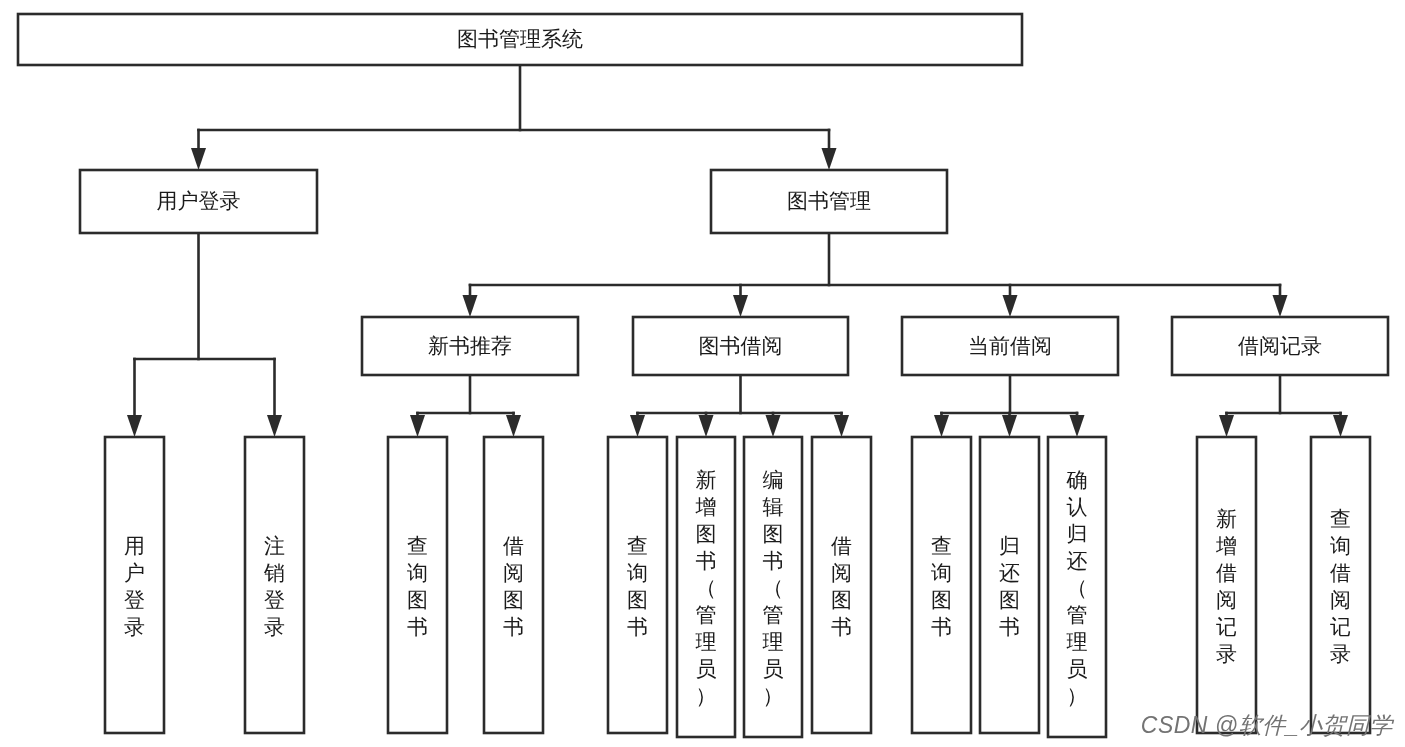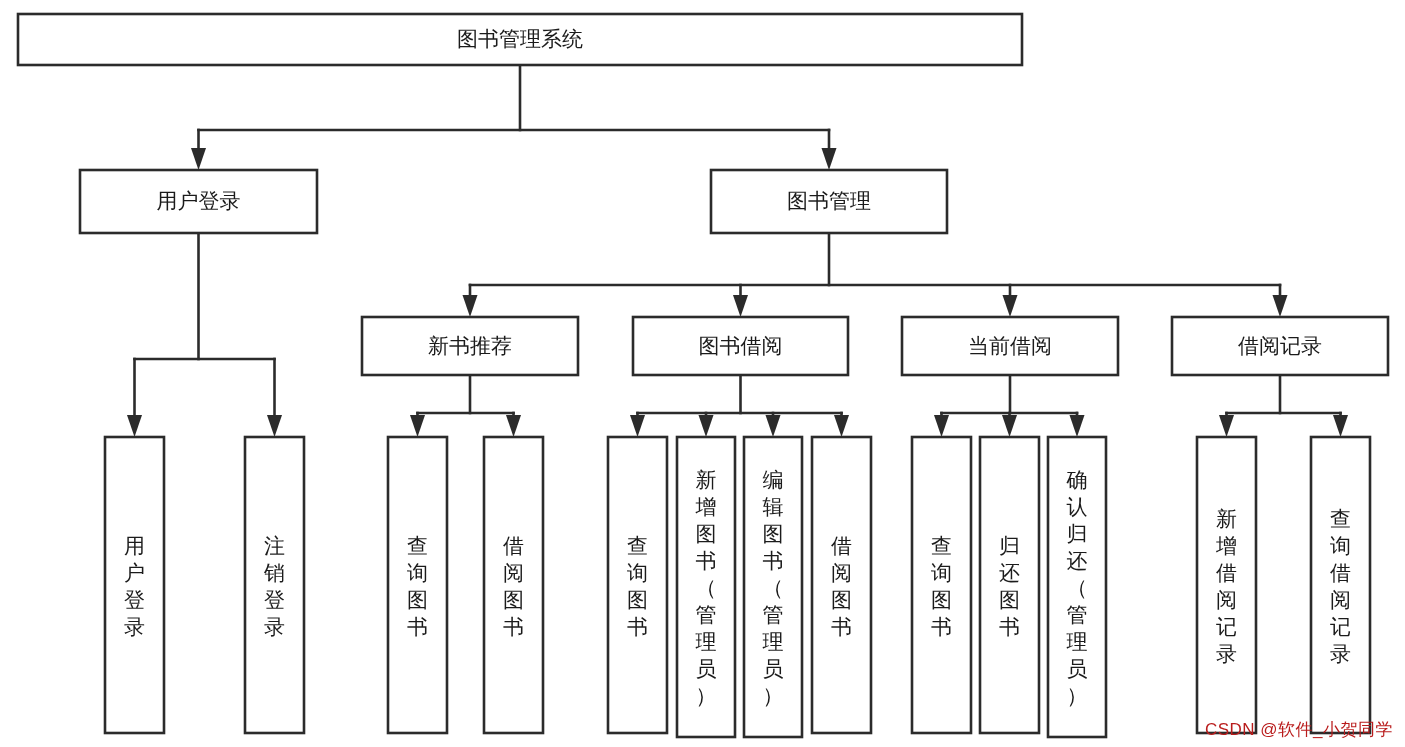--- a/index.html
+++ b/index.html
@@ -52,25 +52,26 @@
     font-family: "Liberation Sans", "DejaVu Sans", sans-serif;
     font-size: 21px;
     fill: #1b1b1b;
     text-anchor: middle;
   }
   .watermark {
     position: absolute;
     right: 12px;
     bottom: 6px;
     font-family: "Liberation Sans", "DejaVu Sans", sans-serif;
-    font-size: 17px;
-    color: #b91c1c;
+    font-size: 23px;
+    color: #737373;
     white-space: nowrap;
     letter-spacing: 0.5px;
     user-select: none;
+    font-style: italic;
   }
 </style>
 </head>
 <body>
 
 <div id="diagram-root">
   <svg class="tree" id="tree-svg" viewBox="0 0 1405 747">
       <g>
         <g>
           <line x1="520" y1="65" x2="520" y2="130" class="link-line"></line>

